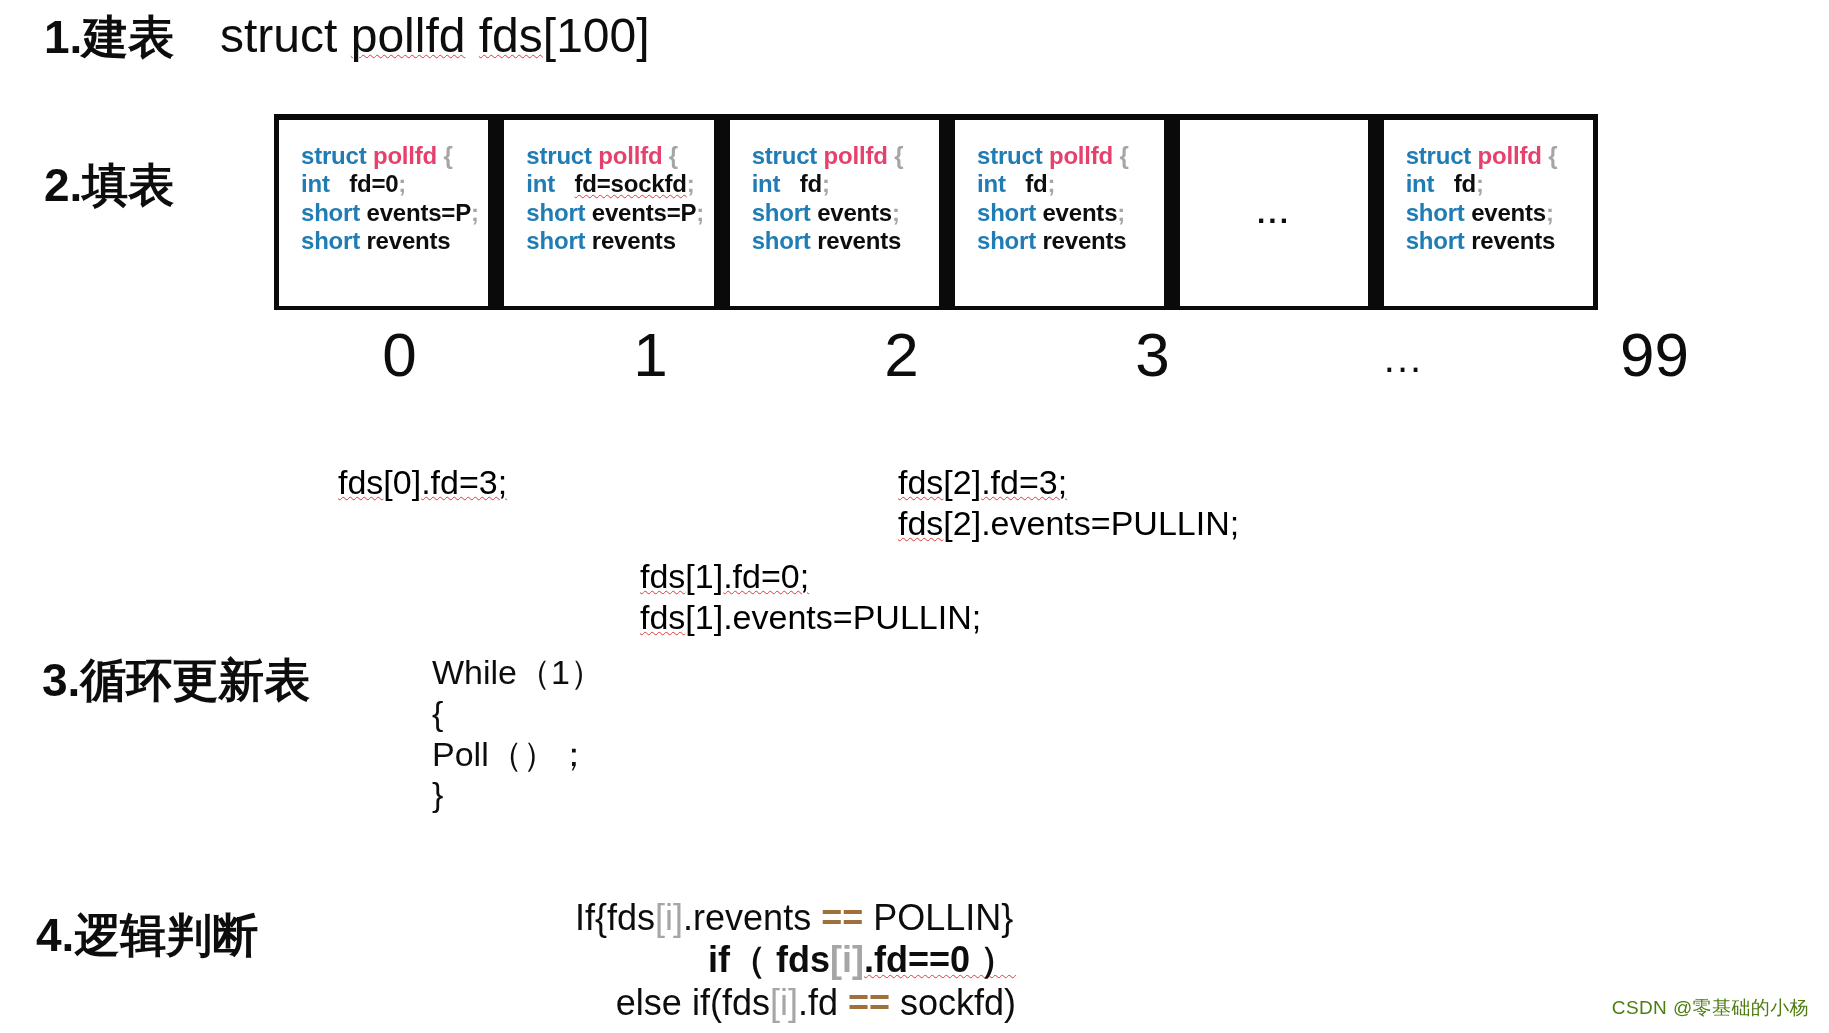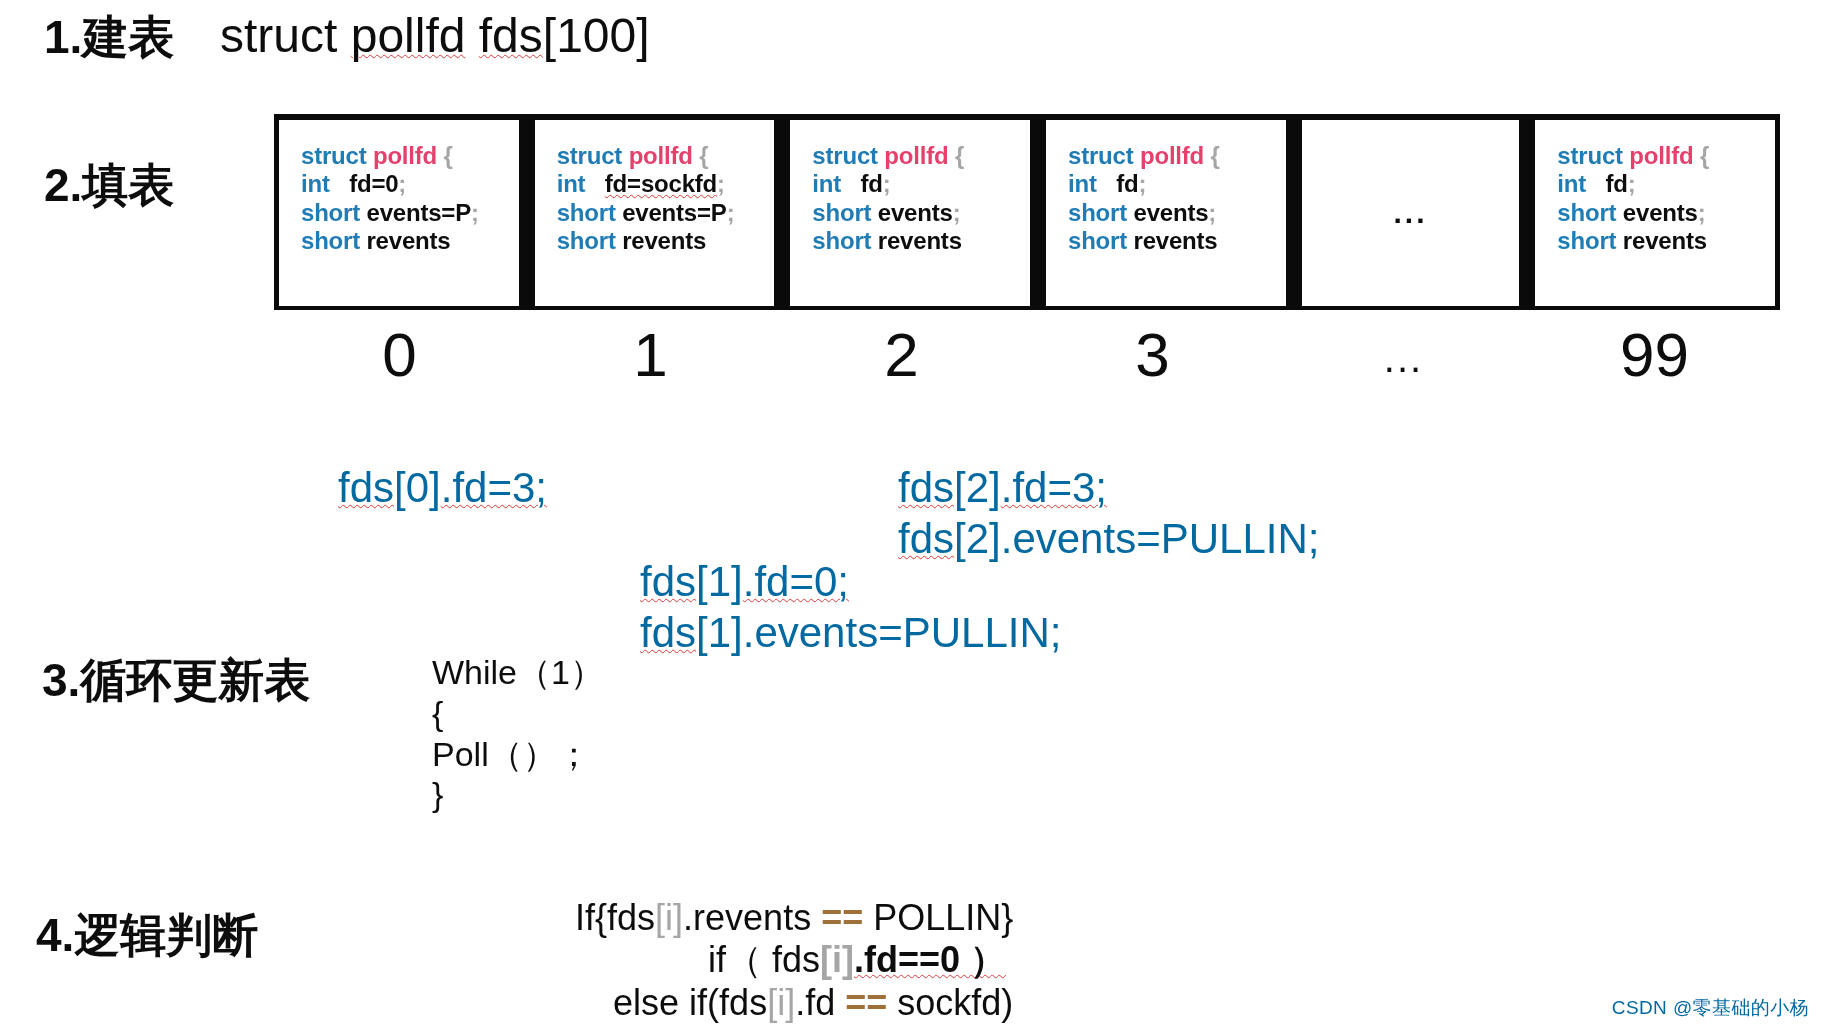--- a/index.html
+++ b/index.html
@@ -44,21 +44,21 @@
     text-decoration-color: #e03a3a;
     text-decoration-style: wavy;
     text-decoration-thickness: 1px;
     text-underline-offset: 2px;
   }
 
   
   #array-frame {
     position: absolute;
     left: 274px; top: 114px;
-    width: 1506px; height: 196px;
+    width: 1324px; height: 196px;
     background: #0a0a0a;
     display: flex;
     padding: 6px 5px 4px 5px;
     gap: 16px;
   }
   .array-cell {
     background: #ffffff;
     flex: 1 1 0;
     position: relative;
     padding: 22px 0 0 22px;
@@ -104,24 +104,24 @@
   }
   #index-row .idx.dots {
     font-size: 40px;
     letter-spacing: 2px;
     padding-top: 14px;
   }
 
   
   .code-block {
     position: absolute;
-    font-size: 42px;
+    font-size: 34px;
     line-height: 1.22;
     white-space: nowrap;
-    color: #0369a1;
+    color: #000000;
   }
   #assign-left   { left: 338px;  top: 462px; }
   #assign-right  { left: 898px;  top: 462px; }
   #assign-middle { left: 640px;  top: 556px; }
 
   
   #while-block {
     position: absolute;
     left: 432px; top: 652px;
     font-size: 34px;
@@ -138,28 +138,28 @@
     line-height: 1.18;
     white-space: nowrap;
     color: #0d0d0d;
   }
   #logic-block .lg-line { display: block; }
   #logic-block .lg-line.l1 { margin-left: 0px; }
   #logic-block .lg-line.l2 { margin-left: 133px; font-weight: bold; }
   #logic-block .lg-line.l3 { margin-left: -3px; text-align: right; }
   .gray-idx { color: #a6a6a6; }
   .op-eq    { color: #a0703a; font-weight: bold; }
-  .nb { font-weight: normal; text-align: right; }
+  .nb { font-weight: bold; text-align: right; }
 
   
   #watermark {
     position: absolute;
     right: 20px; bottom: 12px;
     font-size: 19px;
-    color: #0369a1;
+    color: #4d7c0f;
     letter-spacing: .4px;
     white-space: nowrap;
   }
 </style>
 </head>
 <body>
 
 <div class="step-label" id="step1">1.建表</div>
 <div class="step-label" id="step2">2.填表</div>
 <div class="step-label" id="step3">3.循环更新表</div>

